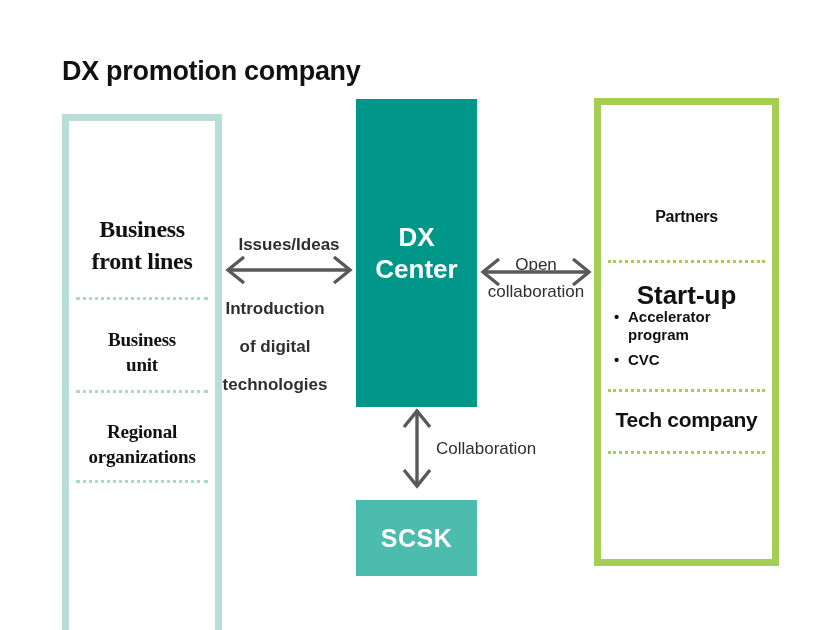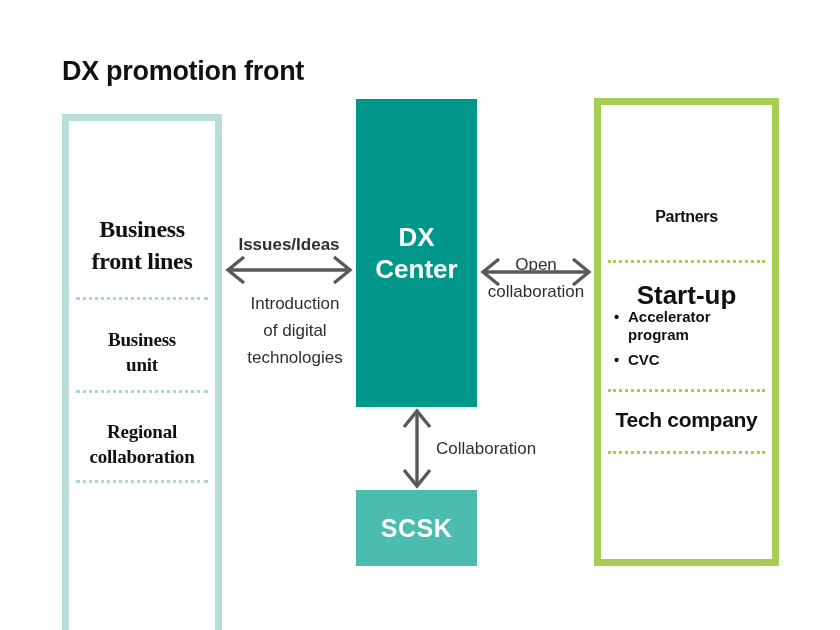--- a/index.html
+++ b/index.html
@@ -88,37 +88,37 @@
     font-weight: bold;
   }
   .dx-box {
     left: 356px; top: 99px;
     width: 121px; height: 308px;
     background: var(--dx-teal);
     font-size: 26px;
     line-height: 1.25;
   }
   .scsk-box {
-    left: 356px; top: 490px;
+    left: 356px; top: 500px;
     width: 121px; height: 76px;
     background: var(--scsk-teal);
     font-size: 25px;
     letter-spacing: 0.5px;
   }
 
   
   .arrow-label {
     position: absolute;
     font-size: 17px;
     color: var(--label);
     text-align: center;
     line-height: 27px;
   }
   .lab-issues { left: 220px; top: 231px; width: 138px; white-space: nowrap; font-weight: bold; }
-  .lab-intro  { left: 224px; top: 290px; width: 142px; line-height: 27px; }
+  .lab-intro  { left: 204px; top: 290px; width: 142px; line-height: 38px; font-weight: bold; }
   .lab-open   { left: 479px; top: 203px; width: 114px; margin-top: 48px; }
   .lab-collab { left: 436px; top: 435px; text-align: left; white-space: nowrap; }
 
   
   .arrow-layer {
     position: absolute;
     left: 0; top: 0;
     width: 840px; height: 630px;
     pointer-events: none;
   }
@@ -127,31 +127,31 @@
     stroke: var(--arrow);
     stroke-width: 3.4;
     stroke-linejoin: miter;
   }
 </style>
 </head>
 <body>
 
 <div class="page">
 
-  <div class="page-title">DX promotion front</div>
+  <div class="page-title">DX promotion company</div>
 
   <div class="outline-box left-box">
     <div class="abs pre lb-title">Business
 front lines</div>
     <div class="divider d1"></div>
     <div class="abs pre lb-item lb-item-1">Business
 unit</div>
     <div class="divider d2"></div>
     <div class="abs pre lb-item lb-item-2">Regional
-collaboration</div>
+organizations</div>
     <div class="divider d3"></div>
   </div>
 
   <div class="filled-box dx-box pre">
     <span class="pre">DX
 Center</span>
   </div>
 
   <div class="filled-box scsk-box">
     <span>SCSK</span>

